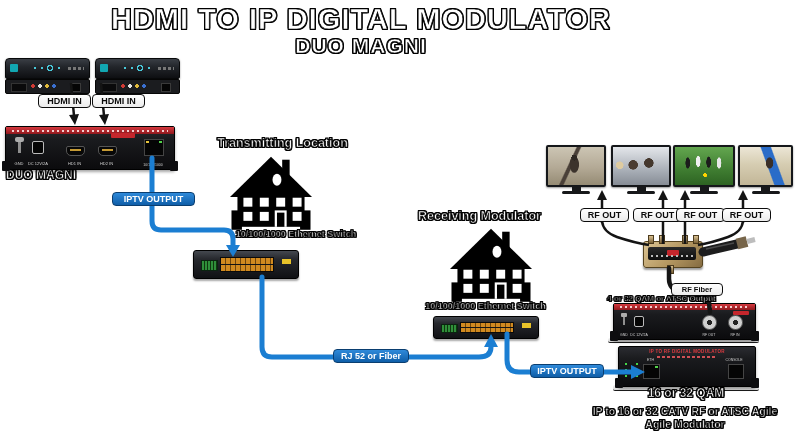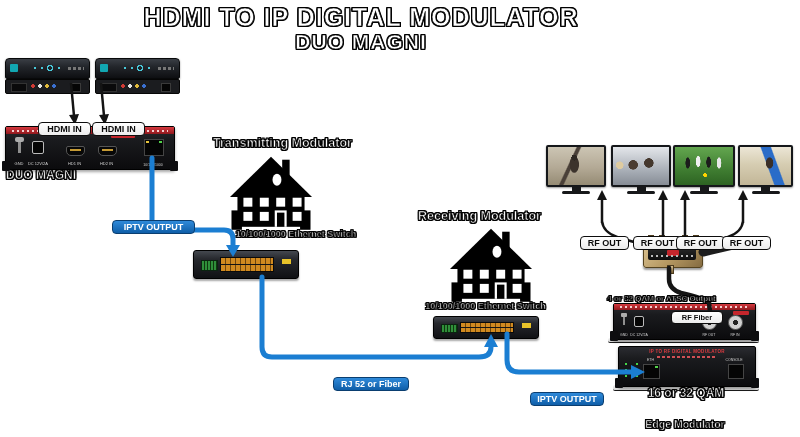--- a/index.html
+++ b/index.html
@@ -81,29 +81,29 @@
        background:linear-gradient(135deg,#dcc493 0%,#b39660 55%,#846b41 100%);
        border:1px solid #55431f;border-radius:3px;box-shadow:0 2px 2px rgba(0,0,0,.4);}
   .sp-face{position:absolute;left:4px;top:5px;width:48px;height:13px;border-radius:2px;
        background:linear-gradient(#2a2a2a,#0d0d0d);}
   .sp-chip{position:absolute;left:19px;top:3px;width:12px;height:6px;background:#c4262c;border-radius:1px;}
   .sp-ticks{position:absolute;left:3px;top:8px;width:42px;height:2px;
        background:repeating-linear-gradient(90deg,#bbb 0 2px,transparent 2px 5px);}
   .nub{position:absolute;width:4px;height:7px;background:linear-gradient(#d8c091,#7a6136);border:0.5px solid #4c3b1d;}
 
   svg.wires{position:absolute;left:0;top:0;z-index:4;pointer-events:none;}
-  .lbl-layer{z-index:6;margin-top:28px;}
+  .lbl-layer{z-index:6;}
 </style>
 </head>
 <body>
 
 <div class="canvas">
 
   <div class="abs title" style="left:61px;top:4px;width:600px;">
-    <div class="outl" style="font-size:25px;">HDMI TO IP DIGITAL MODULATOR</div>
+    <div class="outl" style="font-size:29px;">HDMI TO IP DIGITAL MODULATOR</div>
     <div class="outl" style="font-size:21px;">DUO MAGNI</div>
   </div>
 
   <div class="stb-front" style="left:5px;top:58px;">
     <div class="stb-chip"></div>
     <div class="stb-glyphs"></div>
     <div class="stb-text"></div>
   </div>
   <div class="stb-rear" style="left:5px;top:79px;">
     <div class="stb-blk"></div>
@@ -142,21 +142,21 @@
     <div class="port-rj45" style="left:138px;top:12px;width:18px;height:15px;">
       <div class="led" style="left:1px;top:1px;background:#e7c53c;"></div>
       <div class="led" style="right:1px;top:1px;background:#52d24a;"></div>
     </div>
     <div class="plabel" style="left:130px;bottom:2px;width:34px;font-size:3.5px;">10/100/1000</div>
     <div class="ear" style="left:-4px;"></div>
     <div class="ear" style="right:-4px;"></div>
   </div>
   <div class="abs outl" style="left:6px;top:168px;font-size:12px;">DUO MAGNI</div>
 
-  <div class="abs outl" style="left:205px;top:136px;width:155px;font-size:12.5px;text-align:center;">Transmitting Modulator</div>
+  <div class="abs outl" style="left:205px;top:136px;width:155px;font-size:12.5px;text-align:center;">Transmitting Location</div>
   <svg class="abs" style="left:230px;top:156px;z-index:1;" width="82" height="76" viewBox="0 0 110 100">
     <rect x="70" y="4" width="10" height="22" fill="#000"></rect>
     <polygon points="0,54 55,0 110,54" fill="#000"></polygon>
     <rect x="10" y="48" width="90" height="46" fill="#000"></rect>
     <rect x="2" y="72" width="14" height="26" fill="#000"></rect>
     <rect x="94" y="72" width="14" height="26" fill="#000"></rect>
     <ellipse cx="63" cy="31" rx="6" ry="8" fill="#fff"></ellipse>
     <rect x="18" y="55" width="12" height="12" fill="#fff"></rect>
       <rect x="40" y="55" width="12" height="12" fill="#fff"></rect>
     <rect x="62" y="55" width="12" height="12" fill="#fff"></rect>
@@ -353,15 +353,16 @@
   <div class="abs blabel lbl-layer" style="left:530px;top:364px;width:68px;">IPTV OUTPUT</div>
 
   <div class="abs wlabel lbl-layer" style="left:580px;top:208px;width:43px;">RF OUT</div>
   <div class="abs wlabel lbl-layer" style="left:633px;top:208px;width:43px;">RF OUT</div>
   <div class="abs wlabel lbl-layer" style="left:676px;top:208px;width:43px;">RF OUT</div>
   <div class="abs wlabel lbl-layer" style="left:722px;top:208px;width:43px;">RF OUT</div>
 
   <div class="abs wlabel lbl-layer" style="left:671px;top:283px;width:46px;font-size:7.5px;padding:1px 2px;">RF Fiber</div>
 
   <div class="abs outl" style="left:606px;top:386px;width:160px;font-size:12px;text-align:center;z-index:5;">16 or 32 QAM</div>
-  <div class="abs outl" style="left:570px;top:418px;width:230px;font-size:10.5px;text-align:center;z-index:5;">Edge Modulator</div>
+  <div class="abs outl" style="left:570px;top:405px;width:230px;font-size:10.5px;text-align:center;z-index:5;">IP to 16 or 32 CATV RF or ATSC Agile</div>
+  <div class="abs outl" style="left:570px;top:418px;width:230px;font-size:10.5px;text-align:center;z-index:5;">Agile Modulator</div>
 
 </div>
 
 </body></html>

